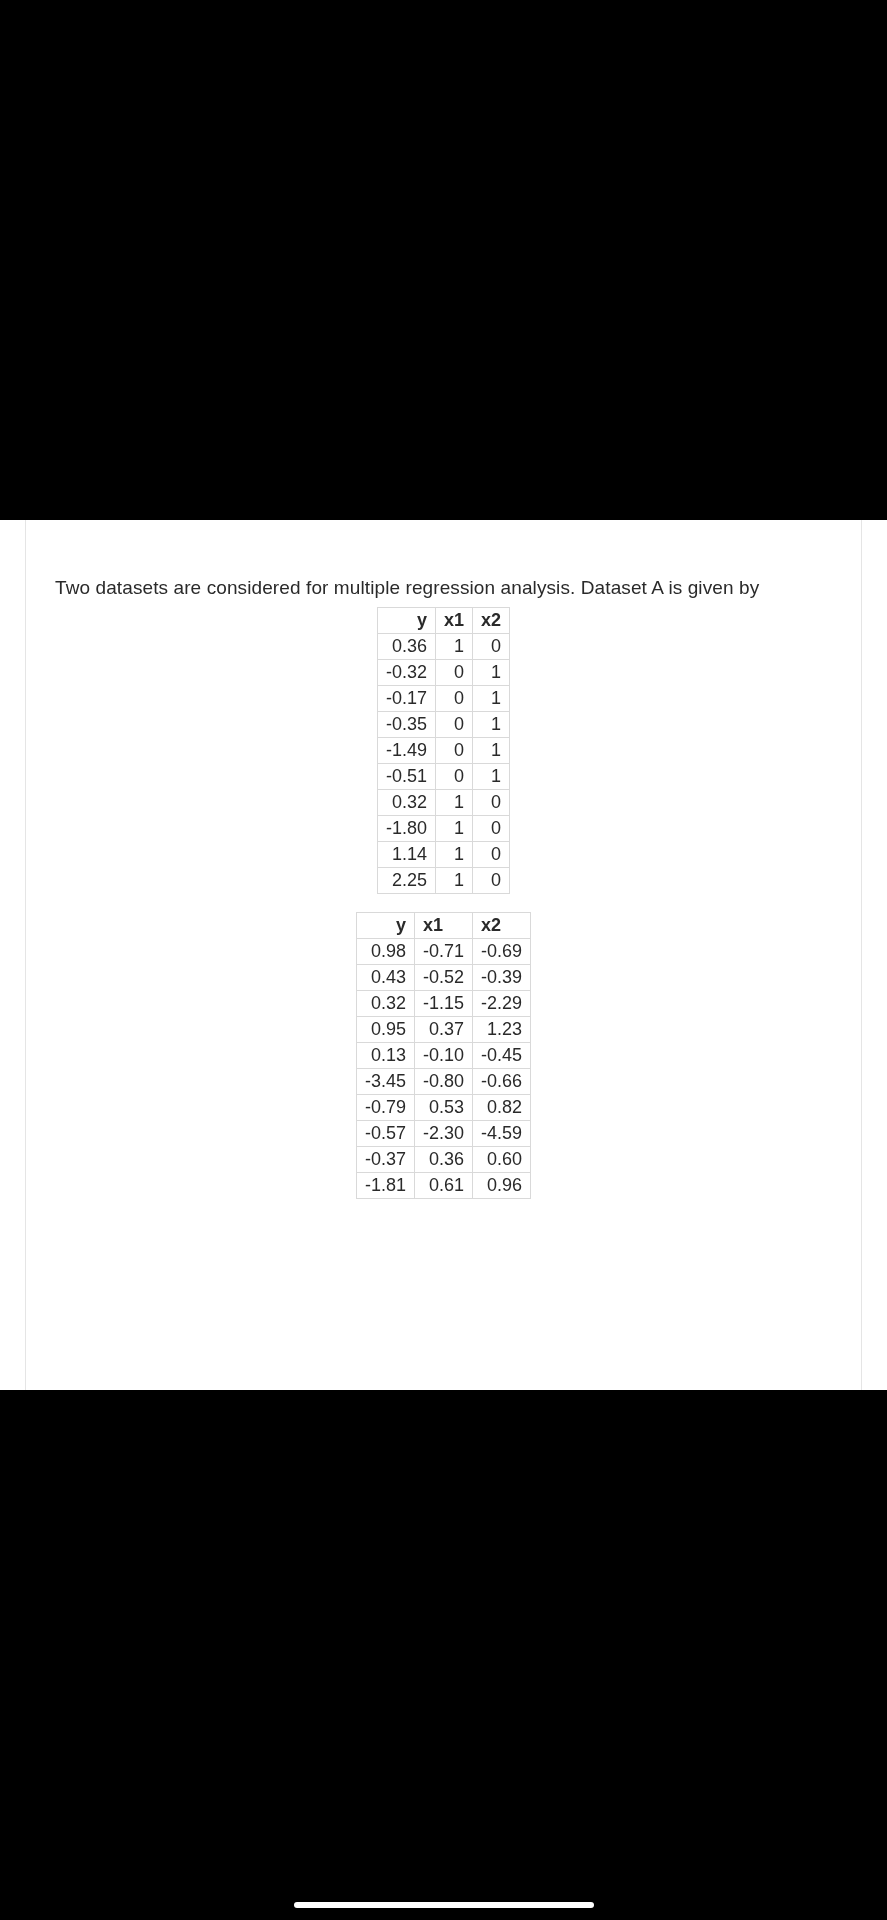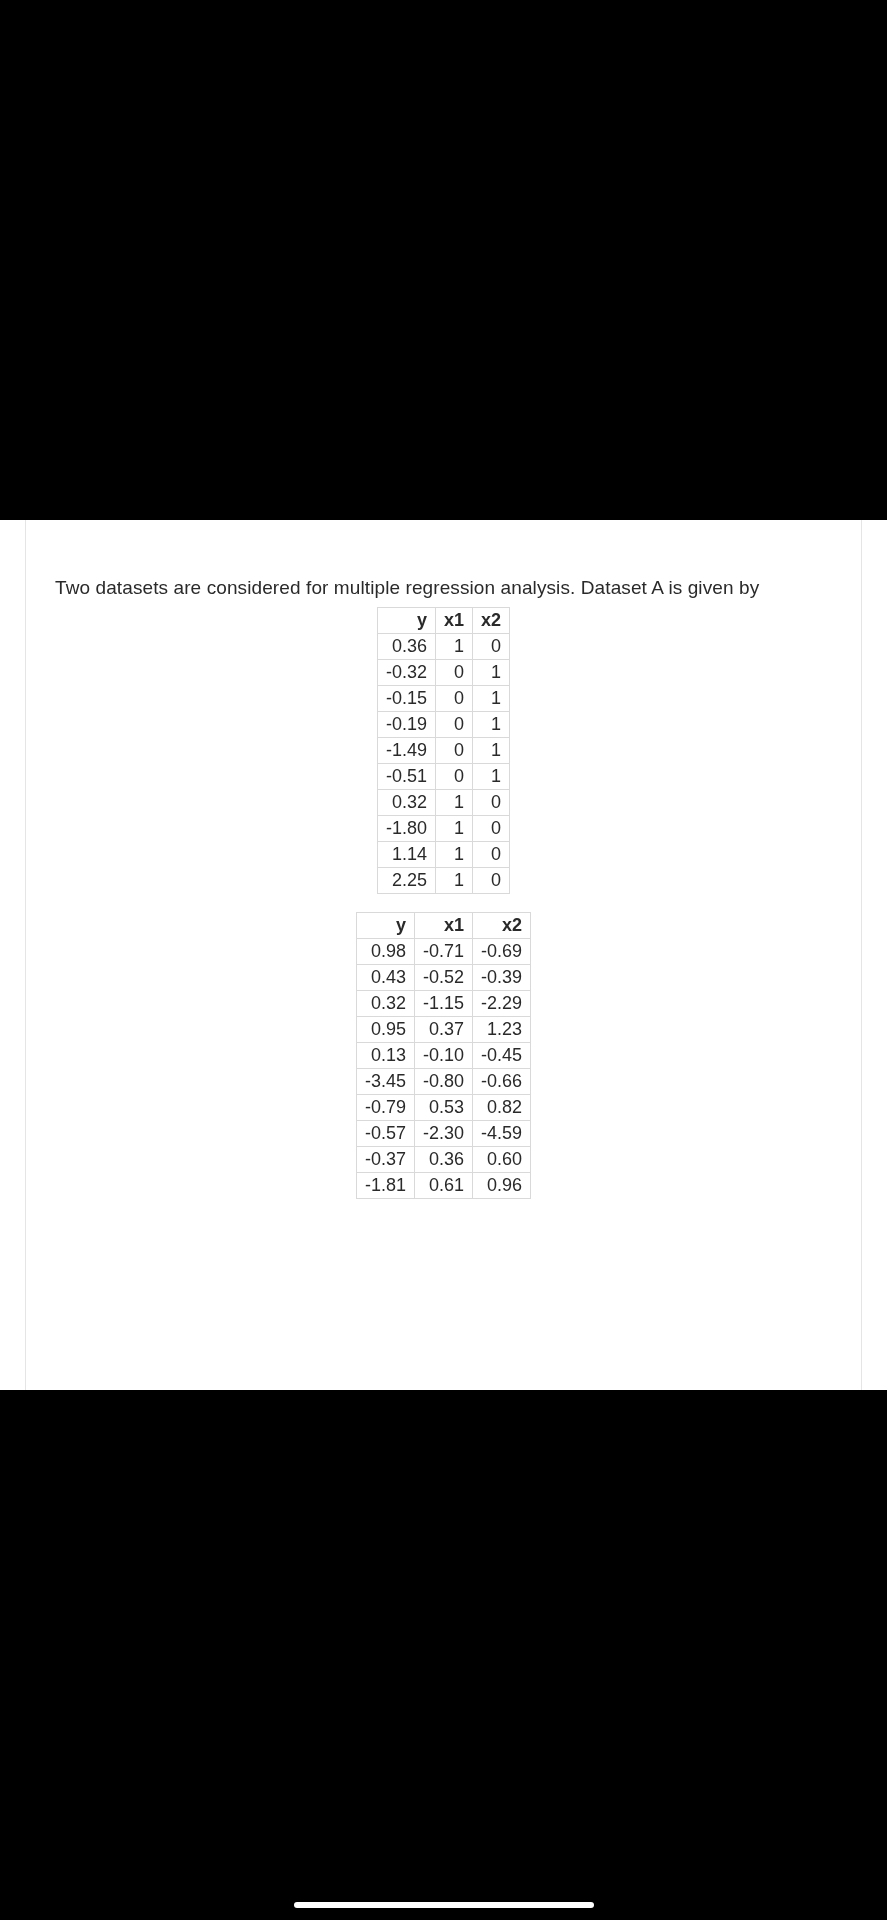--- a/index.html
+++ b/index.html
@@ -5,21 +5,21 @@
   * { margin: 0; padding: 0; box-sizing: border-box; }
   html, body { width: 887px; height: 1920px; background: #000; font-family: -apple-system, "Segoe UI", "Helvetica Neue", Arial, sans-serif; }
   .viewport { position: absolute; top: 0; left: 0; width: 887px; height: 1920px; background: #000; padding-left: 31px; }
   .page-strip { position: absolute; top: 520px; left: 0; width: 887px; height: 870px; background: #fff; }
   .page-strip::before { content: ""; position: absolute; left: 0; top: 0; width: 25px; height: 100%; background: #fff; border-right: 1px solid #e5e5e5; }
   .page-strip::after { content: ""; position: absolute; right: 0; top: 0; width: 25px; height: 100%; background: #fff; border-left: 1px solid #e5e5e5; }
   .page-inner { position: absolute; left: 25px; right: 25px; top: 0; bottom: 0; padding: 55px 30px 30px 30px; overflow: hidden; }
   .para { color: #2a2a2a; font-size: 19px; line-height: 1.35; margin-bottom: 6px; letter-spacing: 0.1px; }
   table.data { border-collapse: collapse; margin: 0 auto 18px auto; }
   table.data th, table.data td { border: 1px solid #d9d9d9; padding: 2px 8px; font-size: 18px; color: #2a2a2a; text-align: right; font-weight: 400; }
-  table.data th { text-align: right; font-weight: 700; }
+  table.data th { text-align: left; font-weight: 700; }
   table.data th:first-child, table.data td:first-child { text-align: right; }
   .home-indicator { position: absolute; bottom: 12px; left: 50%; transform: translateX(-50%); width: 300px; height: 6px; background: #fff; border-radius: 3px; }
 </style>
 </head>
 <body>
 
 <div class="viewport">
   <div class="page-strip">
     <div class="page-inner">
 
@@ -38,26 +38,26 @@
               <td>0.36</td>
               <td>1</td>
               <td>0</td>
             </tr>
             <tr>
               <td>-0.32</td>
               <td>0</td>
               <td>1</td>
             </tr>
             <tr>
-              <td>-0.15</td>
+              <td>-0.17</td>
               <td>0</td>
               <td>1</td>
             </tr>
             <tr>
-              <td>-0.19</td>
+              <td>-0.35</td>
               <td>0</td>
               <td>1</td>
             </tr>
             <tr>
               <td>-1.49</td>
               <td>0</td>
               <td>1</td>
             </tr>
             <tr>
               <td>-0.51</td>

